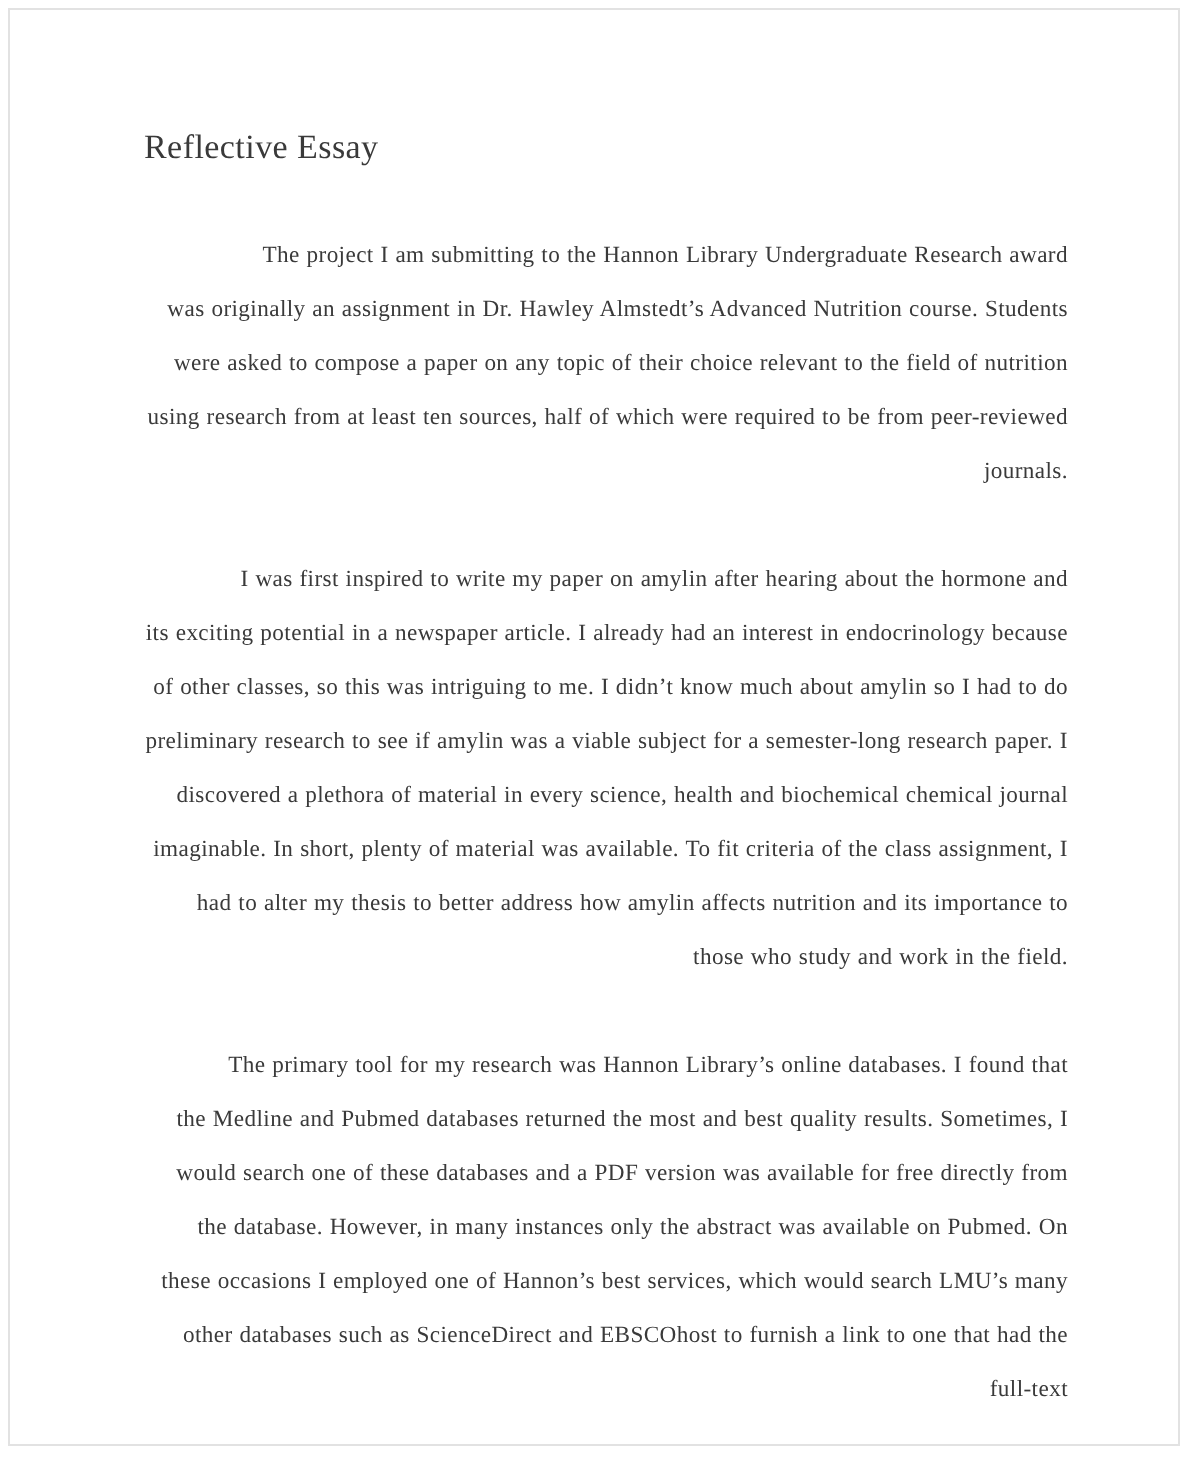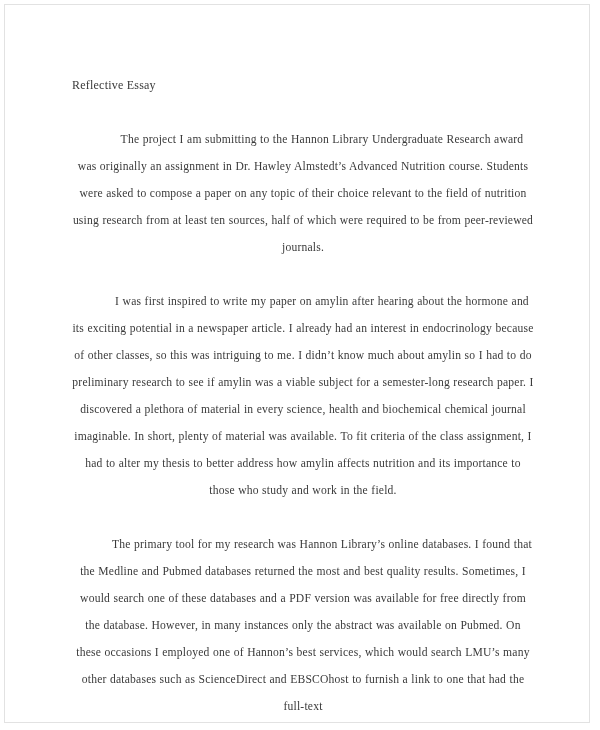--- a/index.html
+++ b/index.html
@@ -23,32 +23,31 @@
     box-sizing: border-box;
     overflow: hidden;
   }
   #doc-body {
     position: absolute;
     left: 67px;
     top: 55px;
     width: 462px;
   }
   .doc-title {
-    font-size: 12px;
+    font-size: 17px;
     color: #3a3a3a;
     line-height: 27px;
     letter-spacing: 0.22px;
     white-space: nowrap;
-    margin-top: 12px;
   }
   .para {
     font-size: 11.6px;
     color: #3a3a3a;
     line-height: 27px;
-    text-align: center;
+    text-align: right;
     text-indent: 38px;
     letter-spacing: 0.2px;
     word-spacing: 0.3px;
     margin: 0;
     -webkit-font-smoothing: antialiased;
   }
   .gap-title  { height: 27px; }
   .gap-para   { height: 27px; }
 </style>
 </head>

